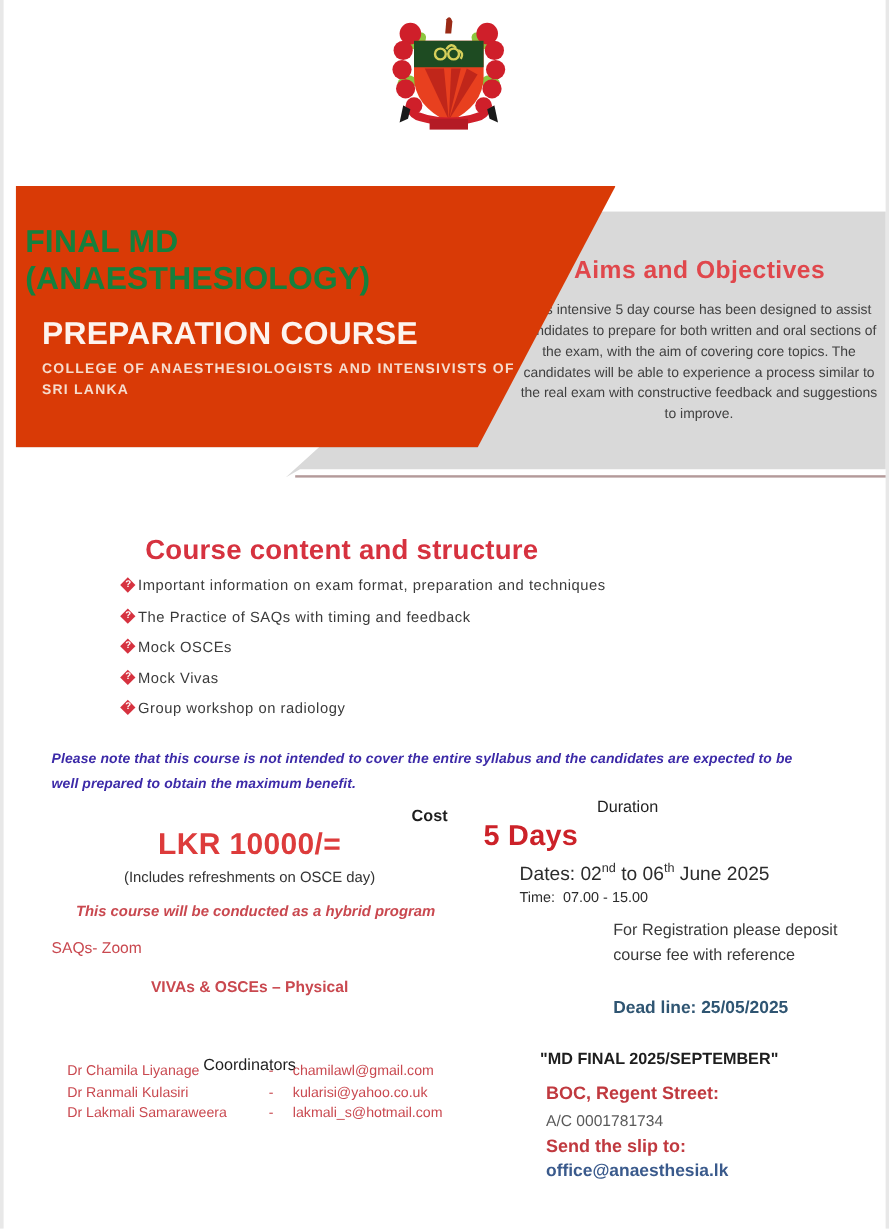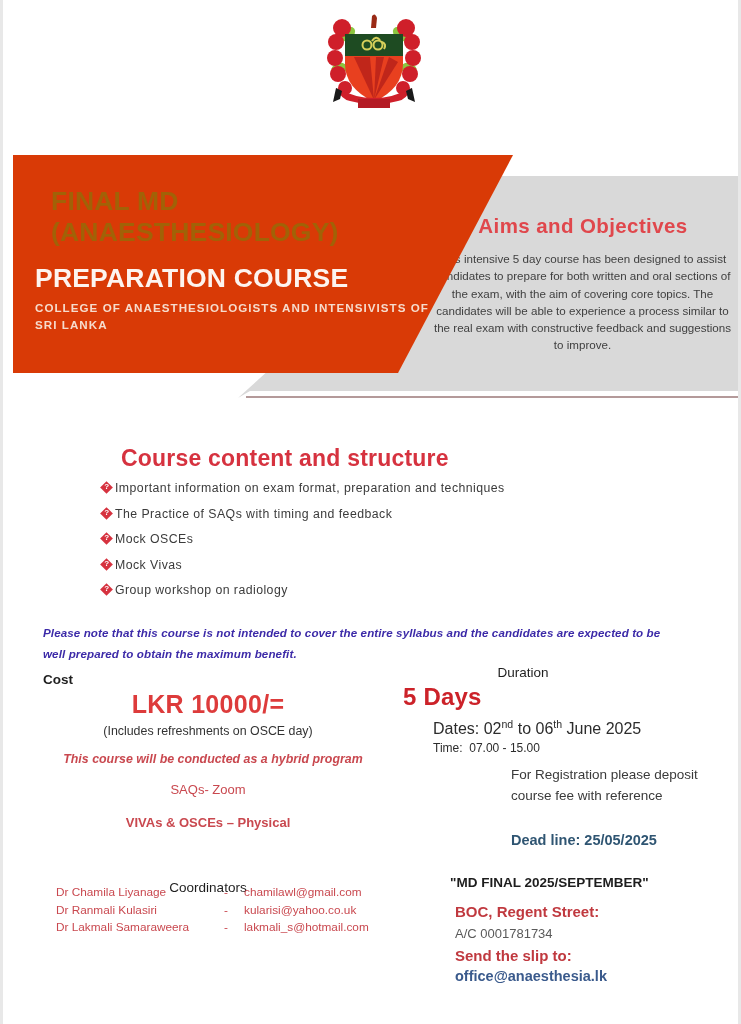--- a/index.html
+++ b/index.html
@@ -81,25 +81,25 @@
     left: 10px;
     top: 155px;
     width: 500px;
     height: 218px;
     background: #d93a06;
     clip-path: polygon(0 0, 500px 0, 385px 218px, 0 218px);
     box-shadow: 0 2px 3px rgba(0,0,0,0.18);
   }
   .banner-line1 {
     position: absolute;
-    left: 48px;
+    left: 18px;
     top: 186px;
     font-size: 26.5px;
     font-weight: bold;
-    color: #a16207;
+    color: #15803d;
     line-height: 31px;
     letter-spacing: 0.2px;
   }
   .banner-line2 {
     position: absolute;
     left: 32px;
     top: 263px;
     font-size: 26.5px;
     font-weight: bold;
     color: #fdf4ef;
@@ -184,21 +184,21 @@
     line-height: 21px;
     letter-spacing: 0.1px;
   }
 
   
   .cost-label {
     position: absolute;
     left: 40px;
     top: 672px;
     width: 330px;
-    text-align: left;
+    text-align: right;
     font-size: 13.5px;
     font-weight: bold;
     color: #1e1e1e;
   }
   .cost-value {
     position: absolute;
     left: 40px;
     top: 690px;
     width: 330px;
     text-align: center;
@@ -225,21 +225,20 @@
     font-size: 12.4px;
     font-weight: bold;
     font-style: italic;
     color: #c9484f;
   }
   .saq {
     position: absolute;
     left: 40px;
     top: 782px;
     width: 330px;
-    text-align: center;
     font-size: 13px;
     color: #c9484f;
   }
   .vivas {
     position: absolute;
     left: 40px;
     top: 815px;
     width: 330px;
     text-align: center;
     font-size: 13px;

